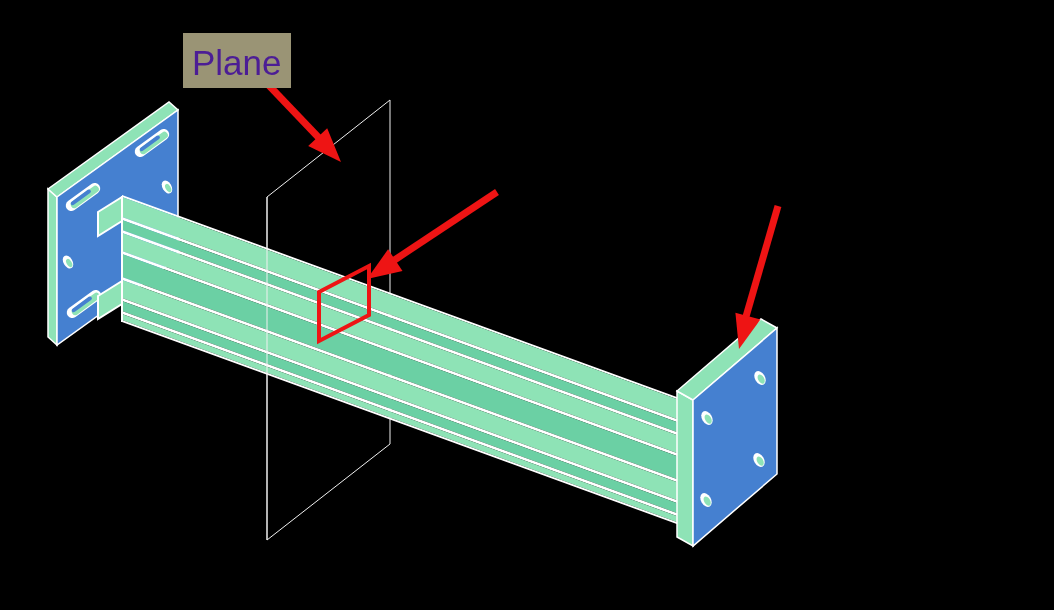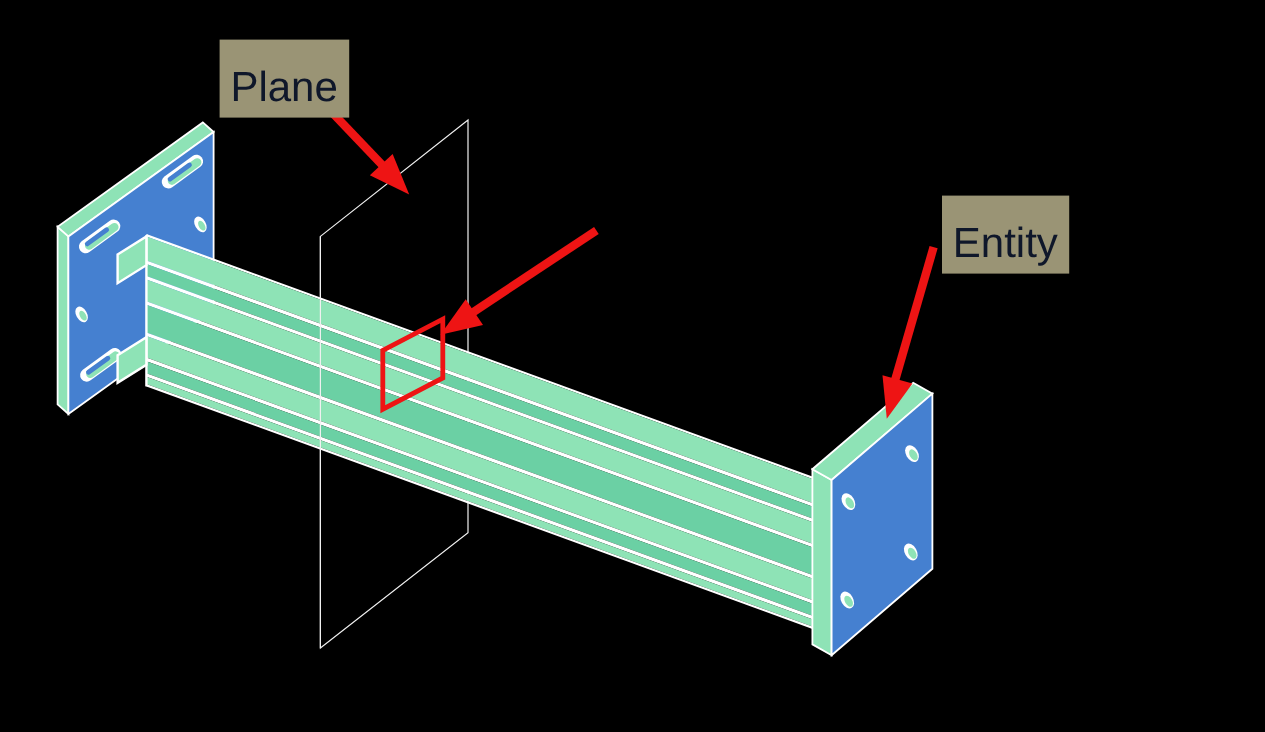--- a/index.html
+++ b/index.html
@@ -7,24 +7,24 @@
     position:relative;
     width:1054px;height:610px;
     background:#000;
     overflow:hidden;
     font-family:"Liberation Sans", sans-serif;
   }
   .stage svg{position:absolute;left:0;top:0;}
   .anno-label{
     position:absolute;
     background:#9a9475;
-    color:#0f172a;
+    color:#4c1d95;
     font-size:35px;
     line-height:44px;
-    padding:18px 9px 3px 9px;
+    padding:8px 9px 3px 9px;
     white-space:pre-line;
   }
   .lbl-plane{left:183px;top:33px;}
   .lbl-intersect{left:500px;top:168px;width:150px;}
   .lbl-entity{left:785px;top:163px;}
   .c-light{fill:#8ee3b6;}
   .c-dark{fill:#6bd0a4;}
   .c-white{fill:#ffffff;}
   .c-blue{fill:#4580d0;}
   .edge{stroke:#ffffff;stroke-width:1.5;}
@@ -134,14 +134,13 @@
       <line class="arrow-shaft" x1="497" y1="192" x2="393" y2="261"></line>
       <polygon class="arrow-head" points="367,279 388.1,249.3 402.5,270.9"></polygon>
     </g>
     <g>
       <line class="arrow-shaft" x1="778" y1="206" x2="745" y2="320"></line>
       <polygon class="arrow-head" points="739,349 735.4,312.8 760.4,319.6"></polygon>
     </g>
   </svg>
 
   <div class="anno-label lbl-plane">Plane</div>
-  <div class="anno-label lbl-entity">Entity</div>
 </div>
 
 </body></html>

